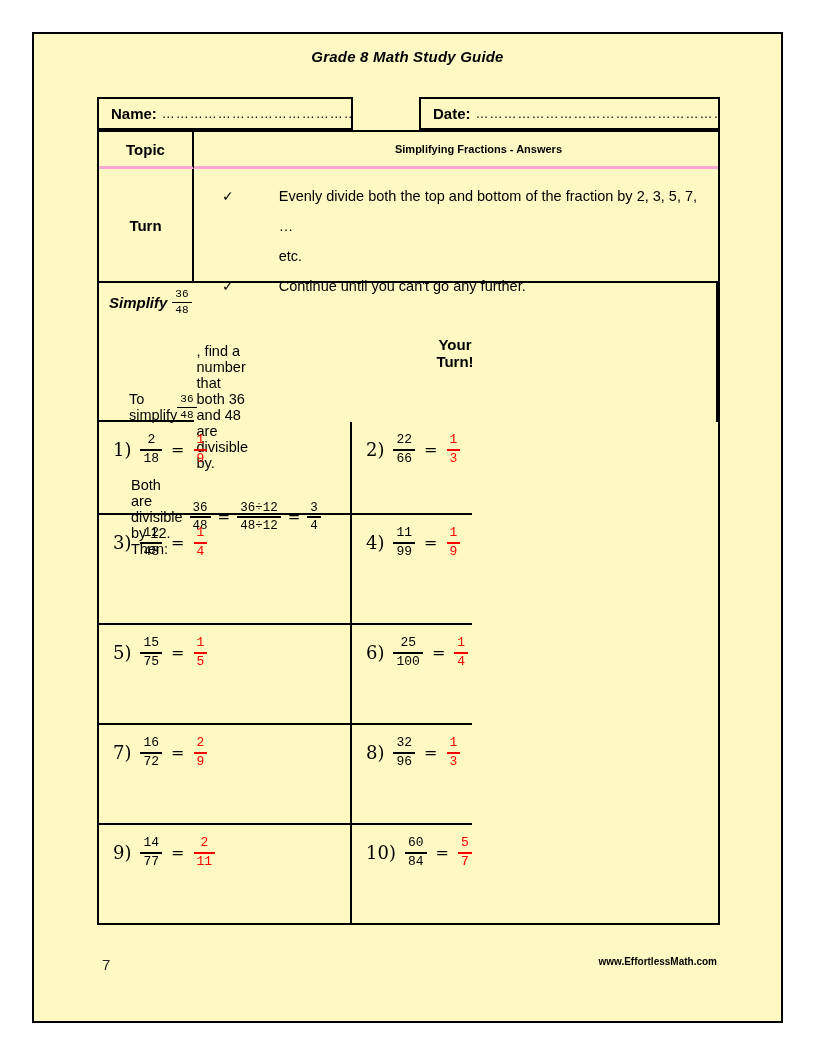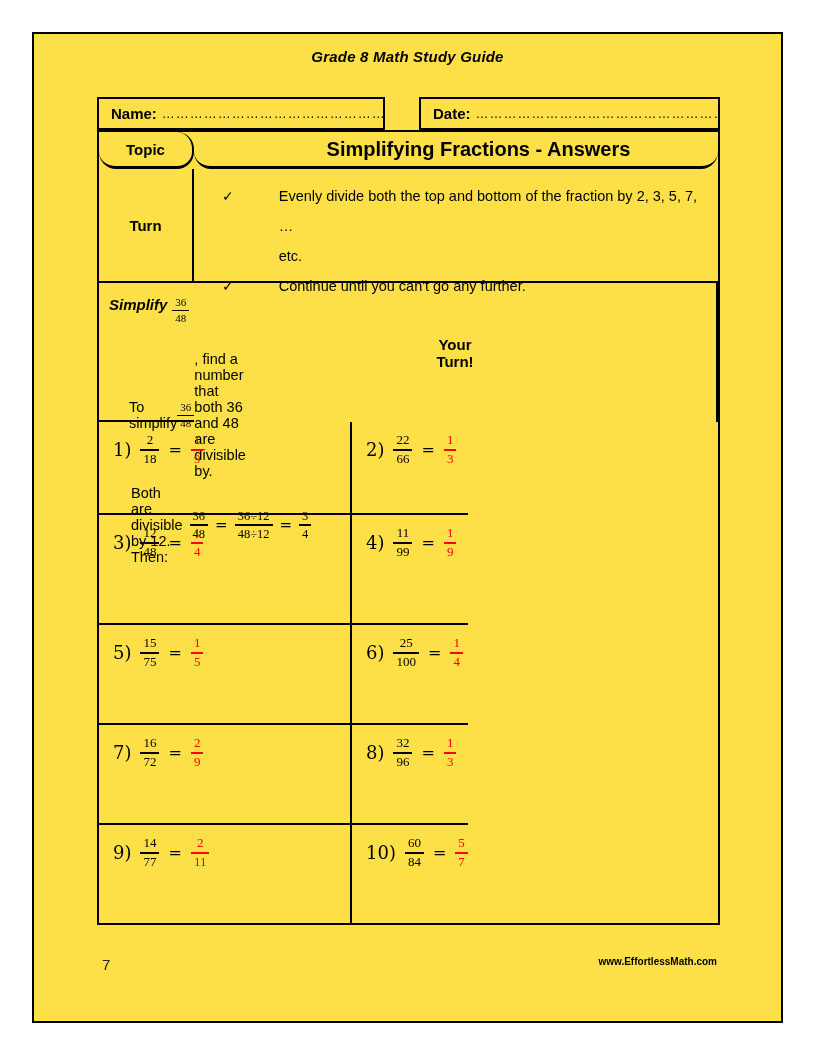--- a/index.html
+++ b/index.html
@@ -3,71 +3,71 @@
 <meta charset="utf-8">
 <style>
   html,body{margin:0;padding:0;}
   body{
     width:816px;height:1056px;background:#ffffff;position:relative;
     font-family:"Liberation Sans",sans-serif;color:#000;
     -webkit-font-smoothing:antialiased;
   }
   .frame{
     position:absolute;left:32px;top:32px;width:747px;height:987px;
-    border:2px solid #000;background:#fde047;
+    border:2px solid #000;background:#fef9c3;
   }
   .doc-title{
     position:absolute;top:14px;left:0;width:100%;text-align:center;
     font-size:15px;font-weight:bold;font-style:italic;letter-spacing:.2px;
   }
   
   .field-box{
     position:absolute;top:63px;height:33px;border:2px solid #000;
     display:flex;align-items:center;padding:0 0 0 12px;box-sizing:border-box;
     overflow:hidden;white-space:nowrap;
   }
-  .name-box{left:63px;width:288px;}
+  .name-box{left:63px;width:256px;}
   .date-box{left:385px;width:301px;}
   .field-label{font-weight:bold;font-size:15px;}
   .field-dots{font-size:13px;margin-left:5px;letter-spacing:1px;color:#000;}
 
   
   .main-table{
     position:absolute;left:63px;top:96px;width:623px;height:795px;
     border:2px solid #000;box-sizing:border-box;
     display:grid;grid-template-columns:95px 1fr;grid-template-rows:37px 114px 139px 1fr;
   }
   .cell{box-sizing:border-box;}
   .label-cell{
     border-right:2px solid #000;display:flex;flex-direction:column;
     align-items:center;justify-content:center;font-weight:bold;font-size:15px;
     text-align:center;
   }
   .bb2{border-bottom:2px solid #000;}
-  .bb3{border-bottom:3px solid #000000;border-radius:17px;}
+  .bb3{border-bottom:3px solid #f9a8d4;}
   .topic-value{
     display:flex;align-items:center;justify-content:center;
-    font-weight:bold;font-size:20px;padding-left:45px;
+    font-weight:bold;font-size:11px;padding-left:45px;
   }
   
   .notes-cell{padding:12px 8px 0 28px;}
   .note-item{display:flex;gap:13px;}
   .note-check{font-size:14px;line-height:30px;}
   .note-lines{font-size:14.5px;}
   .note-line{display:block;line-height:30px;margin-left:32px;}
   
   .example-cell{padding:5px 8px 0 10px;font-size:14.5px;}
-  .ex-heading{display:flex;gap:5px;margin-top:8px;}
+  .ex-heading{display:flex;align-items:center;gap:5px;}
   .ex-simplify{font-weight:bold;font-style:italic;font-size:15px;}
   .ex-line1{margin:27px 0 6px 20px;display:flex;align-items:center;flex-wrap:nowrap;}
   .ex-line2{margin:4px 0 0 22px;display:flex;align-items:center;gap:7px;}
   
   .frac{
     display:inline-flex;flex-direction:column;text-align:center;
-    font-family:Liberation Serif, serif;line-height:1.15;vertical-align:middle;
+    font-family:Liberation Mono, monospace;line-height:1.15;vertical-align:middle;
   }
   .frac .num{display:block;border-bottom:2px solid currentColor;padding:0 3px 1px;}
   .frac .den{display:block;padding:1px 3px 0;}
   .frac-md{font-size:12.5px;}
   .frac-xs{font-size:11px;}
   .frac-xs .num{border-bottom-width:1px;}
   .ex-eq{font-family:"DejaVu Serif",serif;font-size:15px;}
   
   .yt-grid{
     height:100%;display:grid;grid-template-columns:253px 1fr;

